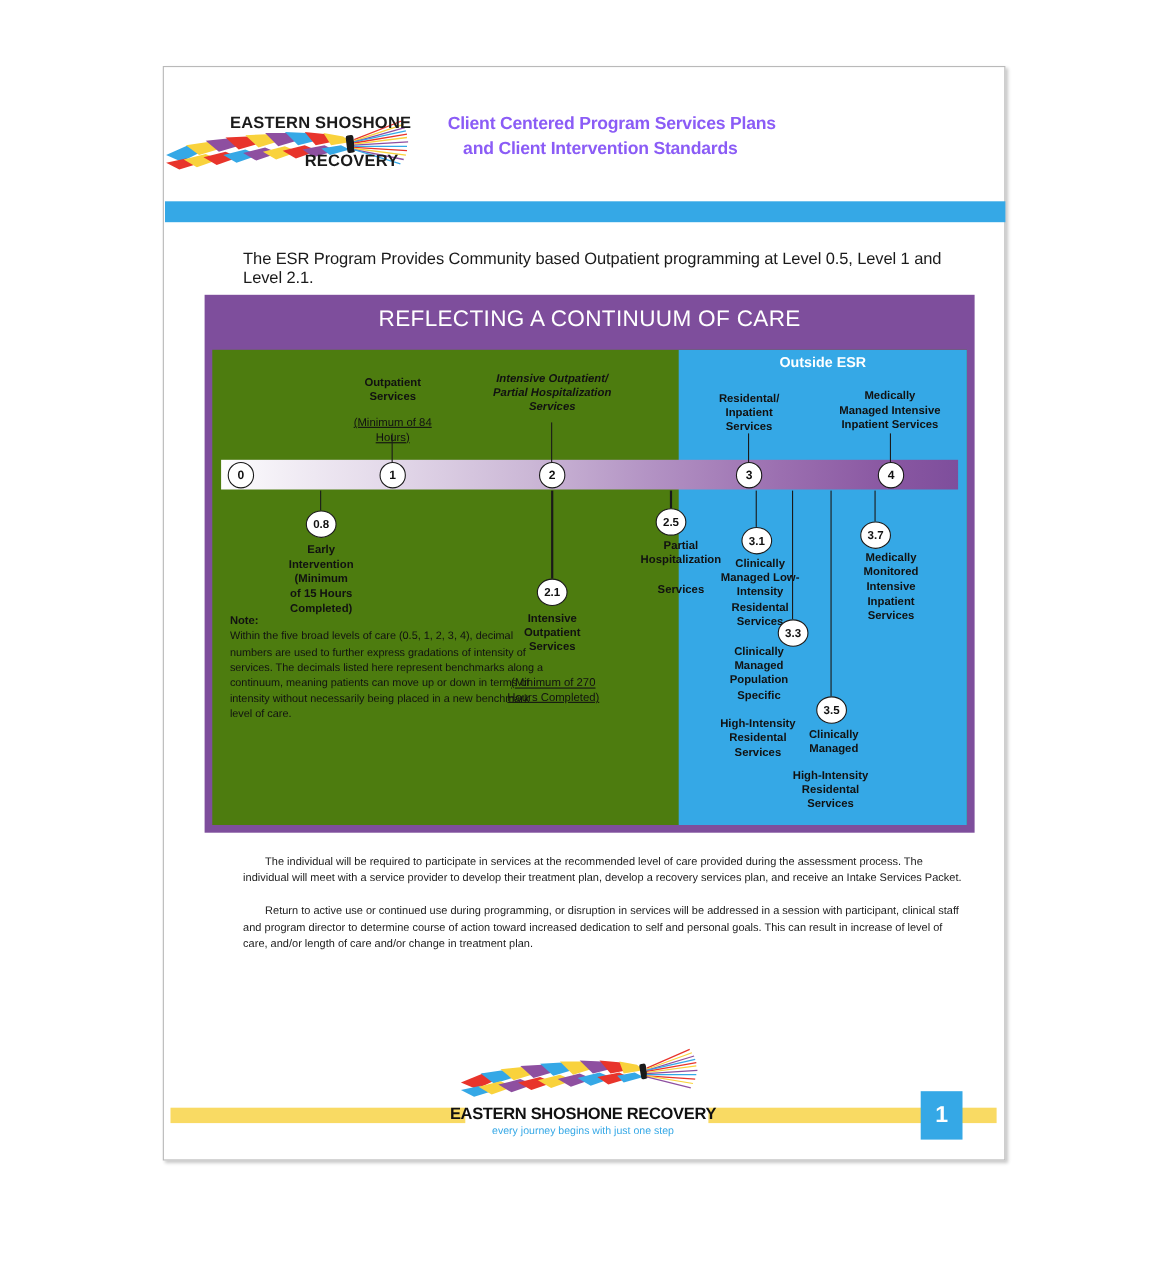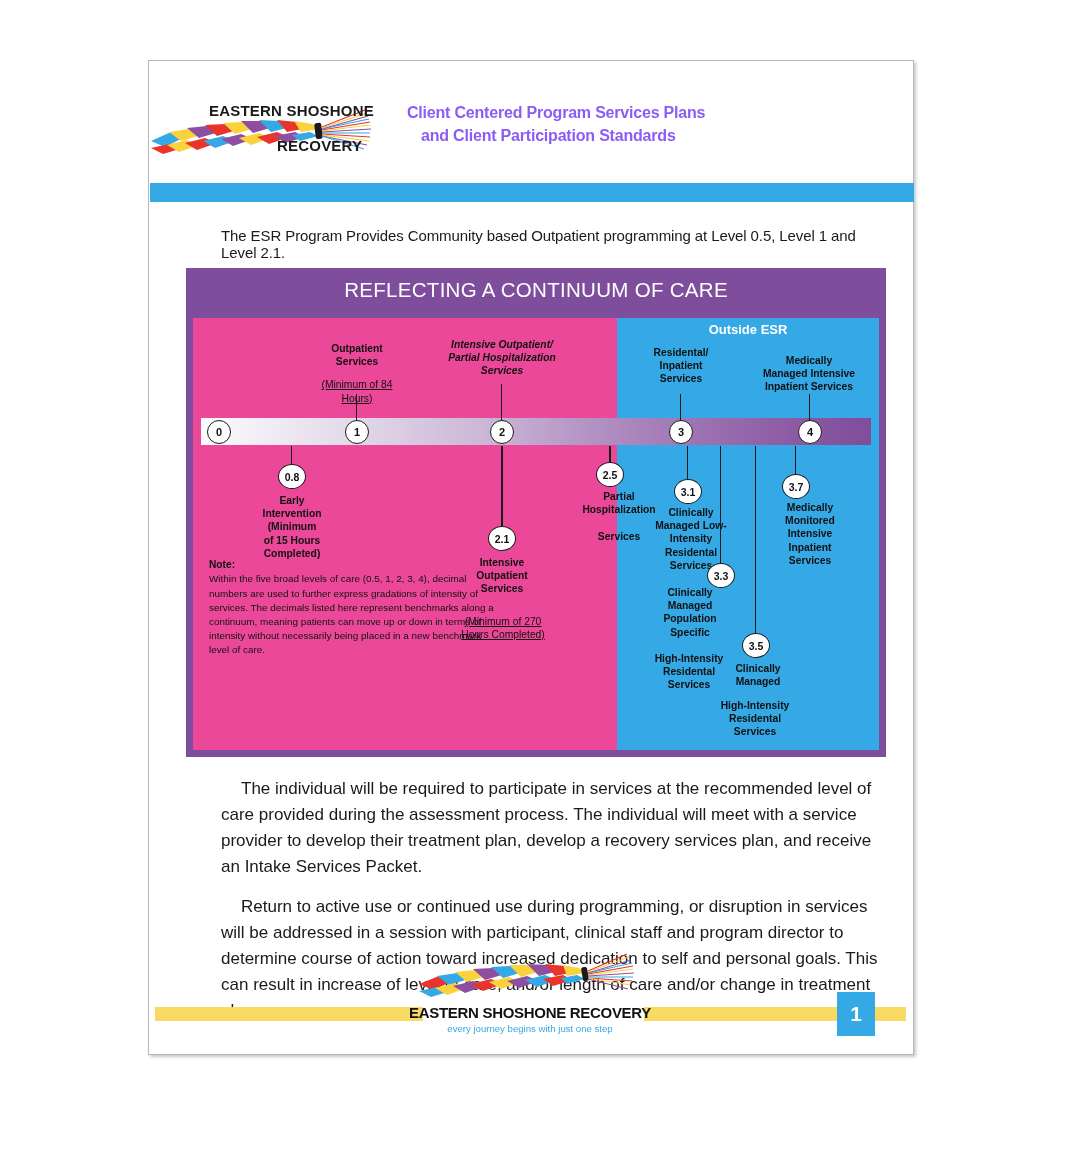--- a/index.html
+++ b/index.html
@@ -35,21 +35,21 @@
   #diagram{
     position:absolute;left:37px;top:207px;width:700px;height:489px;
     background:#7e4e9c;box-sizing:border-box;
   }
   #diagram-title{
     position:absolute;left:0;top:10px;width:100%;text-align:center;
     color:#ffffff;font-size:20.5px;font-weight:normal;letter-spacing:.3px;
   }
   #canvas{
     position:absolute;left:7px;top:50px;width:686px;height:432px;
-    background:#ec4899;overflow:hidden;
+    background:#4d7c0f;overflow:hidden;
   }
   #outside-panel{
     position:absolute;left:424px;top:0;width:262px;height:432px;background:#35a8e6;
   }
   #outside-label{
     position:absolute;left:424px;top:4px;width:262px;text-align:center;
     color:#ffffff;font-size:13px;font-weight:bold;
   }
 
   
@@ -75,21 +75,21 @@
   .lbl{position:absolute;font-size:10.3px;font-weight:bold;color:#111;line-height:1.28;text-align:center;}
   .sub{position:absolute;font-size:10.3px;color:#111;line-height:1.3;text-align:center;font-weight:normal;text-decoration:underline;}
 
   #note{
     position:absolute;left:16px;top:240px;width:290px;
     font-size:9.9px;color:#111;line-height:1.42;text-align:left;
   }
   #note b{font-size:10.2px;}
 
   
-  #body-text{position:absolute;left:72px;top:715px;width:660px;font-size:17px;color:#1a1a1a;line-height:1.53;}
+  #body-text{position:absolute;left:72px;top:715px;width:660px;font-size:10px;color:#1a1a1a;line-height:1.53;}
   #body-text p{margin:0 0 14px 0;text-indent:20px;}
 
   
   #footer{position:absolute;left:0;bottom:0;width:100%;height:110px;}
   #bar-left{position:absolute;left:6px;top:63px;width:268px;height:14px;background:#f9da63;}
   #bar-right{position:absolute;left:495px;top:63px;width:262px;height:14px;background:#f9da63;}
   #pagenum{
     position:absolute;left:688px;top:48px;width:38px;height:44px;background:#35a8e6;
     color:#ffffff;font-size:21px;font-weight:bold;display:flex;align-items:center;justify-content:center;
   }
@@ -141,21 +141,21 @@
             <path d="M173 37 L215 50" stroke="#35a8e6"></path>
           </g>
         </g>
         <text x="60" y="17" font-family="Liberation Sans, sans-serif" font-size="15" font-weight="bold" fill="#1a1a1a" letter-spacing="0.2">EASTERN SHOSHONE</text>
         <text x="128" y="52" font-family="Liberation Sans, sans-serif" font-size="15" font-weight="bold" fill="#1a1a1a" letter-spacing="0.2">RECOVERY</text>
       </svg>
     </div>
 
     <div id="doc-title">
       <span>Client Centered Program Services Plans</span>
-      <span class="l2">and Client Participation Standards</span>
+      <span class="l2">and Client Intervention Standards</span>
     </div>
 
     <div id="blue-rule"></div>
   </div>
 
   <div id="intro">The ESR Program Provides Community based Outpatient programming at Level 0.5, Level 1 and Level 2.1.</div>
 
   <div id="diagram">
 
     <div id="diagram-title">REFLECTING A CONTINUUM OF CARE</div>
@@ -169,21 +169,21 @@
         <span style="white-space:pre-line;">Outpatient
 Services</span>
         <div class="sub" style="position:static;margin-top:10px;white-space:pre-line;">(Minimum of 84
 Hours)</div>
       </div>
 
       <div class="lbl" style="left:234px;top:20px;width:150px;white-space:pre-line;font-style:italic;">Intensive Outpatient/
 Partial Hospitalization
 Services</div>
 
-      <div class="lbl" style="left:432px;top:28px;width:112px;white-space:pre-line;">Residental/
+      <div class="lbl" style="left:432px;top:38px;width:112px;white-space:pre-line;">Residental/
 Inpatient
 Services</div>
 
       <div class="lbl" style="left:552px;top:36px;width:128px;white-space:pre-line;">Medically
 Managed Intensive
 Inpatient Services</div>
 
       <div class="lead" style="left:163px;top:76px;height:28px;"></div>
       <div class="lead" style="left:308px;top:66px;height:38px;"></div>
       <div class="lead" style="left:487px;top:76px;height:28px;"></div>

